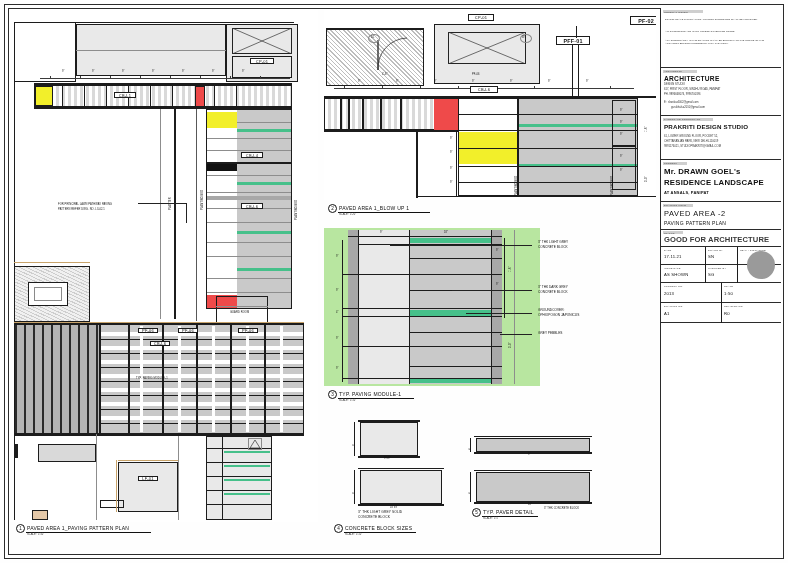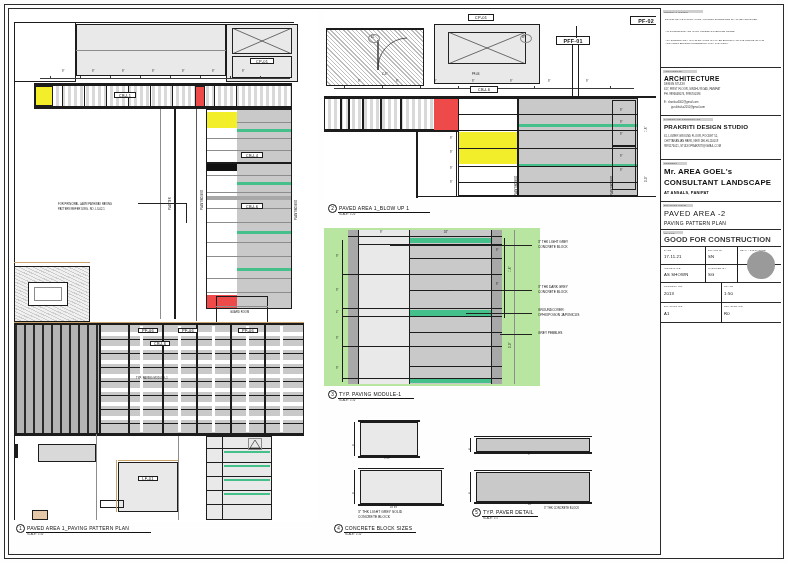--- a/index.html
+++ b/index.html
@@ -519,36 +519,36 @@
       <div class="tbcap" style="left:3px;top:2px;">LANDSCAPE CONSULTANT</div>
       <div class="tbval bold" style="left:3px;top:7px;font-size:6.2px;letter-spacing:.2px;">PRAKRITI DESIGN STUDIO</div>
       <div class="t" style="left:3px;top:20px;font-size:2.7px;color:#333;">61, LOWER GROUND FLOOR, POCKET 52,</div>
       <div class="t" style="left:3px;top:25px;font-size:2.7px;color:#333;">CHITTARANJAN PARK, NEW DELHI-110019</div>
       <div class="t" style="left:3px;top:30px;font-size:2.7px;color:#333;">9891176021, STUDIOPRAKRITI@GMAIL.COM</div>
     </div>
 
     <div class="tbrow" style="top:152px;height:42px;">
       <div class="tbbar" style="left:2px;top:1.5px;width:24px;"></div>
       <div class="tbcap" style="left:3px;top:2px;">PROJECT</div>
-      <div class="tbval bold" style="left:3px;top:7px;font-size:7.8px;">Mr. AREA GOEL's</div>
-      <div class="tbval bold" style="left:3px;top:18px;font-size:7.8px;">CONSULTANT LANDSCAPE</div>
+      <div class="tbval bold" style="left:3px;top:7px;font-size:7.8px;">Mr. DRAWN GOEL's</div>
+      <div class="tbval bold" style="left:3px;top:18px;font-size:7.8px;">RESIDENCE LANDSCAPE</div>
       <div class="tbval bold" style="left:3px;top:30px;font-size:4px;">AT ANSALS, PANIPAT</div>
     </div>
 
     <div class="tbrow" style="top:194px;height:28px;">
       <div class="tbbar" style="left:2px;top:1.5px;width:30px;"></div>
       <div class="tbcap" style="left:3px;top:2px;">DRAWING TITLE</div>
       <div class="tbval" style="left:3px;top:7px;font-size:7.4px;letter-spacing:.6px;">PAVED AREA -2</div>
       <div class="tbval" style="left:3px;top:18px;font-size:5px;letter-spacing:.3px;">PAVING PATTERN PLAN</div>
     </div>
 
     <div class="tbrow" style="top:222px;height:17px;">
       <div class="tbbar" style="left:2px;top:1px;width:20px;"></div>
       <div class="tbcap" style="left:3px;top:1.5px;">STATUS</div>
-      <div class="tbval bold" style="left:3px;top:5px;font-size:7.6px;letter-spacing:.1px;color:#3a3a3a;">GOOD FOR CONSTRUCTION</div>
+      <div class="tbval bold" style="left:3px;top:5px;font-size:7.6px;letter-spacing:.1px;color:#3a3a3a;">GOOD FOR ARCHITECTURE</div>
     </div>
 
     <div class="tbrow" style="top:239px;height:18px;">
       <div class="tbcap" style="left:3px;top:1.5px;">DATE</div>
       <div class="tbval" style="left:3px;top:7px;font-size:4.2px;">17.11.21</div>
       <div class="ln" style="left:44px;top:0;width:1px;height:18px;"></div>
       <div class="tbcap" style="left:47px;top:1.5px;">DRAWN BY</div>
       <div class="tbval" style="left:47px;top:7px;font-size:4.2px;">SN</div>
       <div class="ln" style="left:76px;top:0;width:1px;height:18px;"></div>
       <div class="tbcap" style="left:79px;top:1.5px;">SEAL / SIGNATURE</div>

